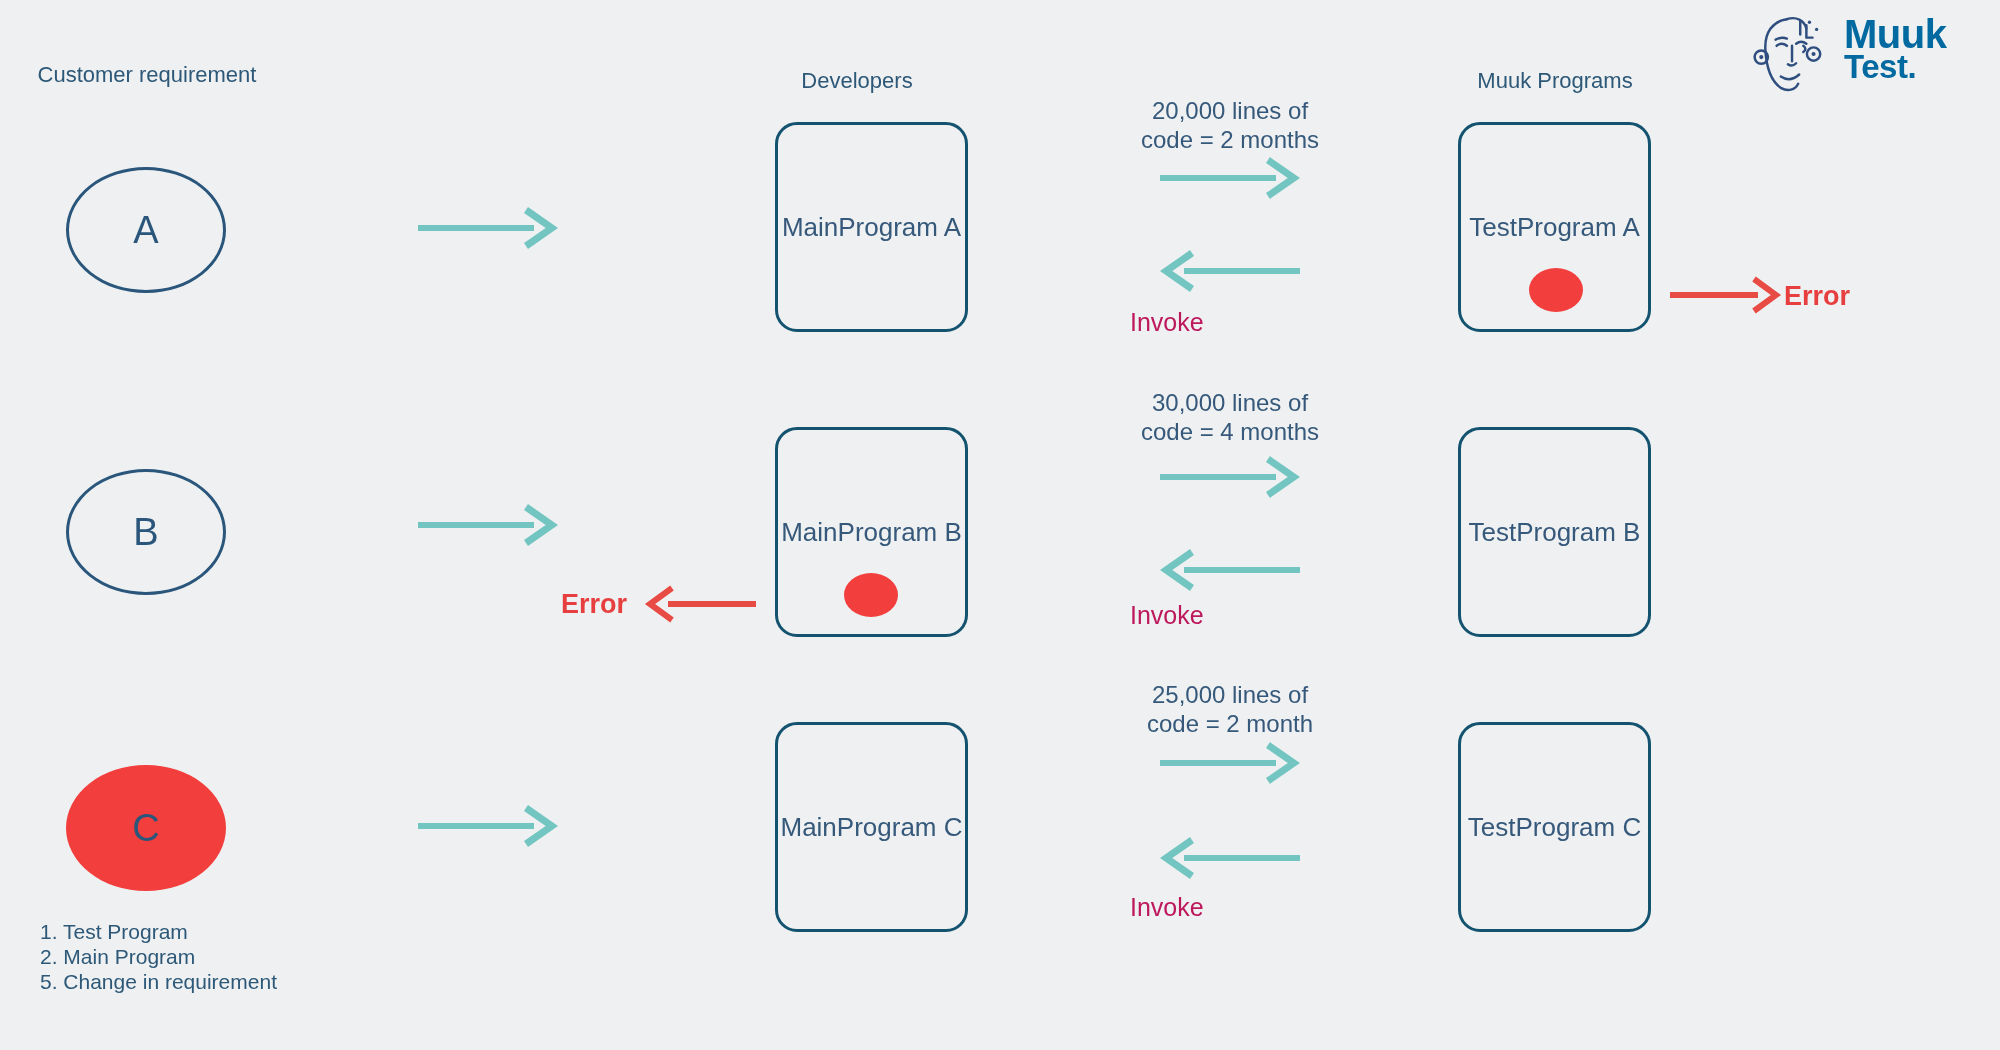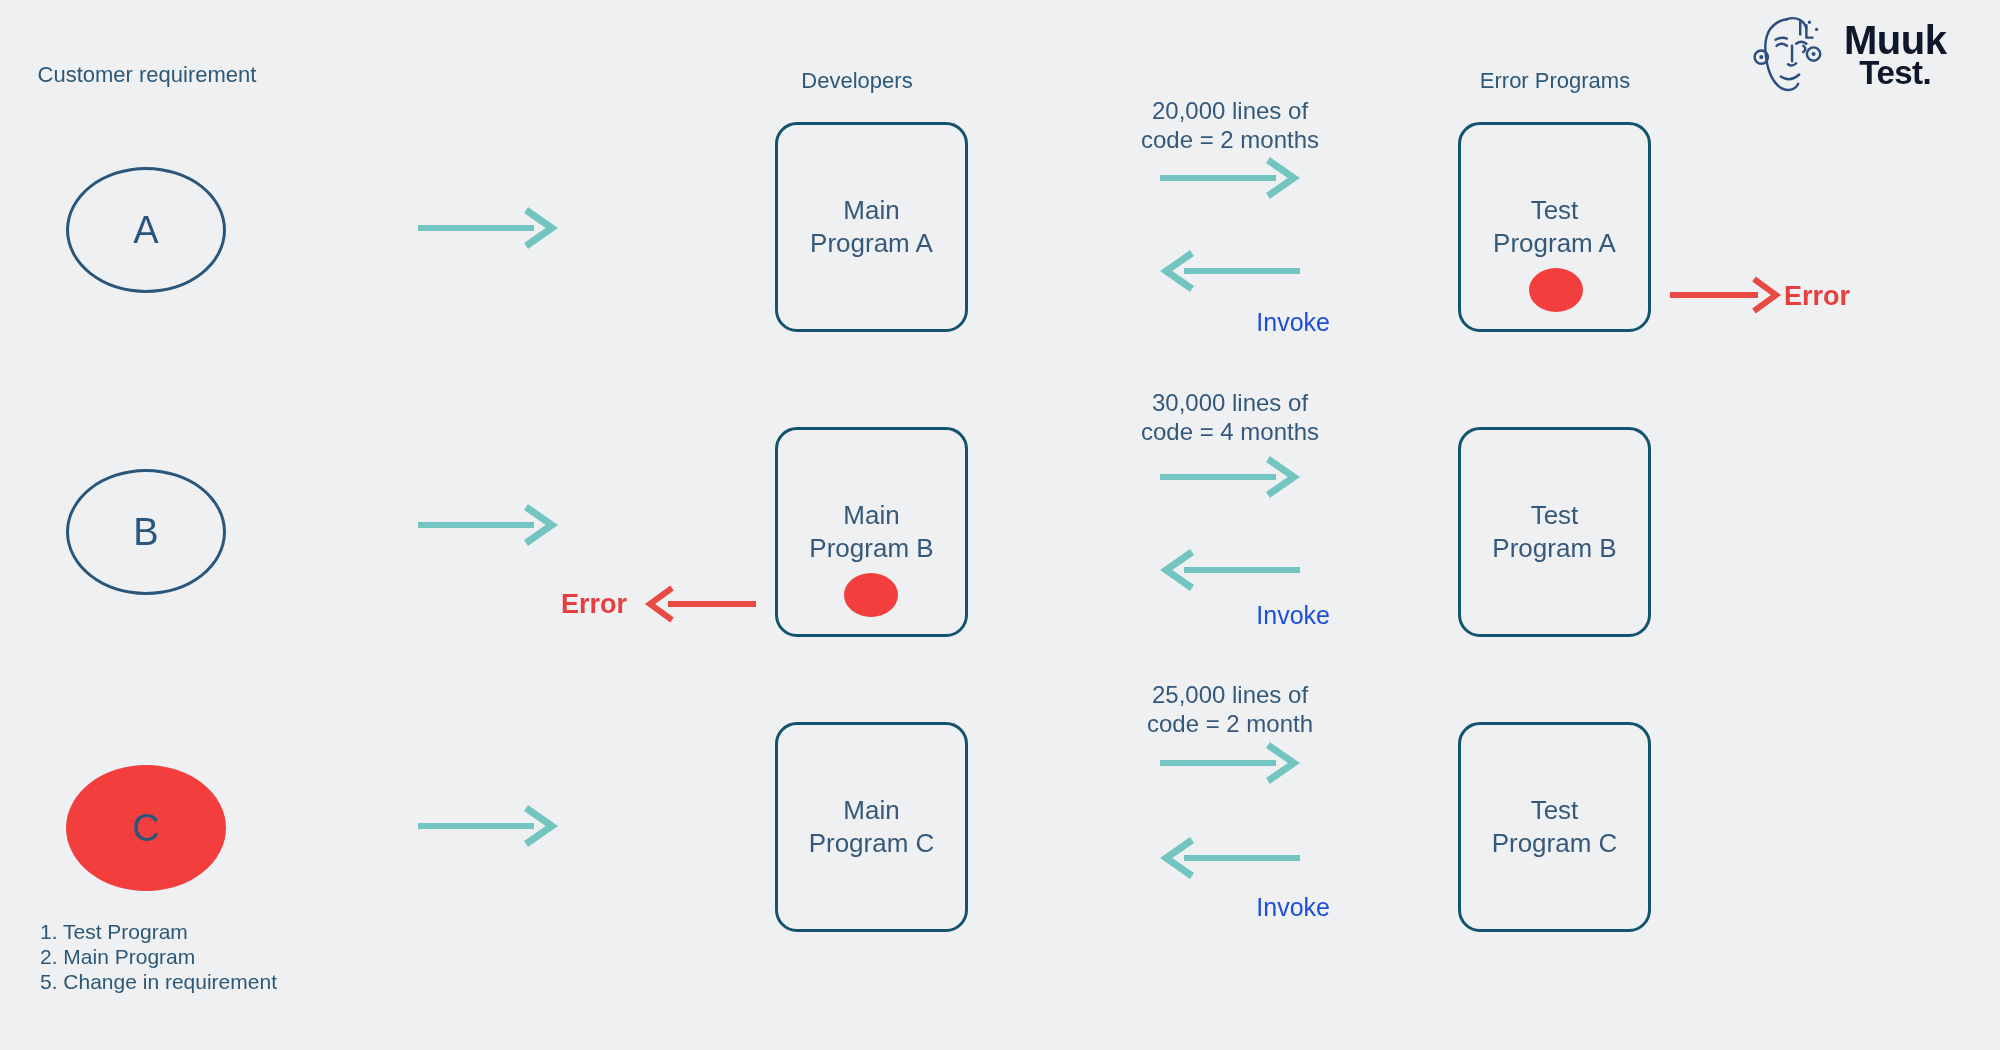--- a/index.html
+++ b/index.html
@@ -42,21 +42,21 @@
   .req-ellipse.row-c{top:765px;}
   .req-ellipse.filled{background:#f23e3c;border-color:#f23e3c;}
 
   
   .pbox{
     position:absolute;
     width:193px;height:210px;
     border:3px solid #14536f;
     border-radius:22px;
     box-sizing:border-box;
-    display:flex;flex-direction:column;align-items:center;justify-content:center;
+    display:flex;align-items:center;justify-content:center;
     color:#36597b;font-size:26px;line-height:33px;text-align:center;
   }
   .pbox span{display:block;}
   .col-dev{left:775px;}
   .col-test{left:1458px;}
   .row-a.pbox{top:122px;}
   .row-b.pbox{top:427px;}
   .row-c.pbox{top:722px;}
 
   .error-dot{
@@ -94,61 +94,61 @@
     position:absolute;left:1100px;width:260px;
     text-align:center;color:#36597b;font-size:24px;line-height:29px;
   }
   .caption span{display:block;}
   .caption.row-a{top:96px;}
   .caption.row-b{top:388px;}
   .caption.row-c{top:680px;}
 
   .invoke{
     position:absolute;left:1130px;width:200px;
-    text-align:right;color:#1d4ed8;font-size:25px;
+    text-align:left;color:#be185d;font-size:25px;
   }
   .invoke.row-a{top:308px;}
   .invoke.row-b{top:601px;}
   .invoke.row-c{top:893px;}
 
   
   .error-label{
     position:absolute;
     color:#e73f3f;font-size:27px;font-weight:700;
   }
   .error-label.test-a{left:1784px;top:281px;}
   .error-label.main-b{left:552px;top:589px;width:84px;text-align:center;}
   .err-arrow-a{left:1670px;top:275px;}
   .err-arrow-b{left:644px;top:584px;}
 
   
   .logo{position:absolute;left:1750px;top:12px;display:flex;align-items:flex-start;}
   .logo-face{width:82px;height:82px;}
   .logo-word{
-    margin-left:12px;margin-top:10px;
-    color:#0f172a;font-weight:800;letter-spacing:-0.5px;text-align:center;
+    margin-left:12px;margin-top:4px;
+    color:#0369a1;font-weight:800;letter-spacing:-0.5px;
   }
   .logo-word .l1{display:block;font-size:40px;line-height:36px;}
   .logo-word .l2{display:block;font-size:33px;line-height:29px;}
 
   
   .notes{
     position:absolute;left:40px;top:919px;
     color:#2d5878;font-size:21px;line-height:25px;
   }
   .notes span{display:block;}
 </style>
 </head>
 <body>
 
 <div class="canvas">
 
   <div class="heading customer">Customer requirement</div>
   <div class="heading developers">Developers</div>
-  <div class="heading tests">Error Programs</div>
+  <div class="heading tests">Muuk Programs</div>
 
   <div class="req-ellipse row-a">
     <span>A</span>
   </div>
   <div class="req-ellipse row-b">
     <span>B</span>
   </div>
   <div class="req-ellipse row-c filled">
     <span>C</span>
   </div>

